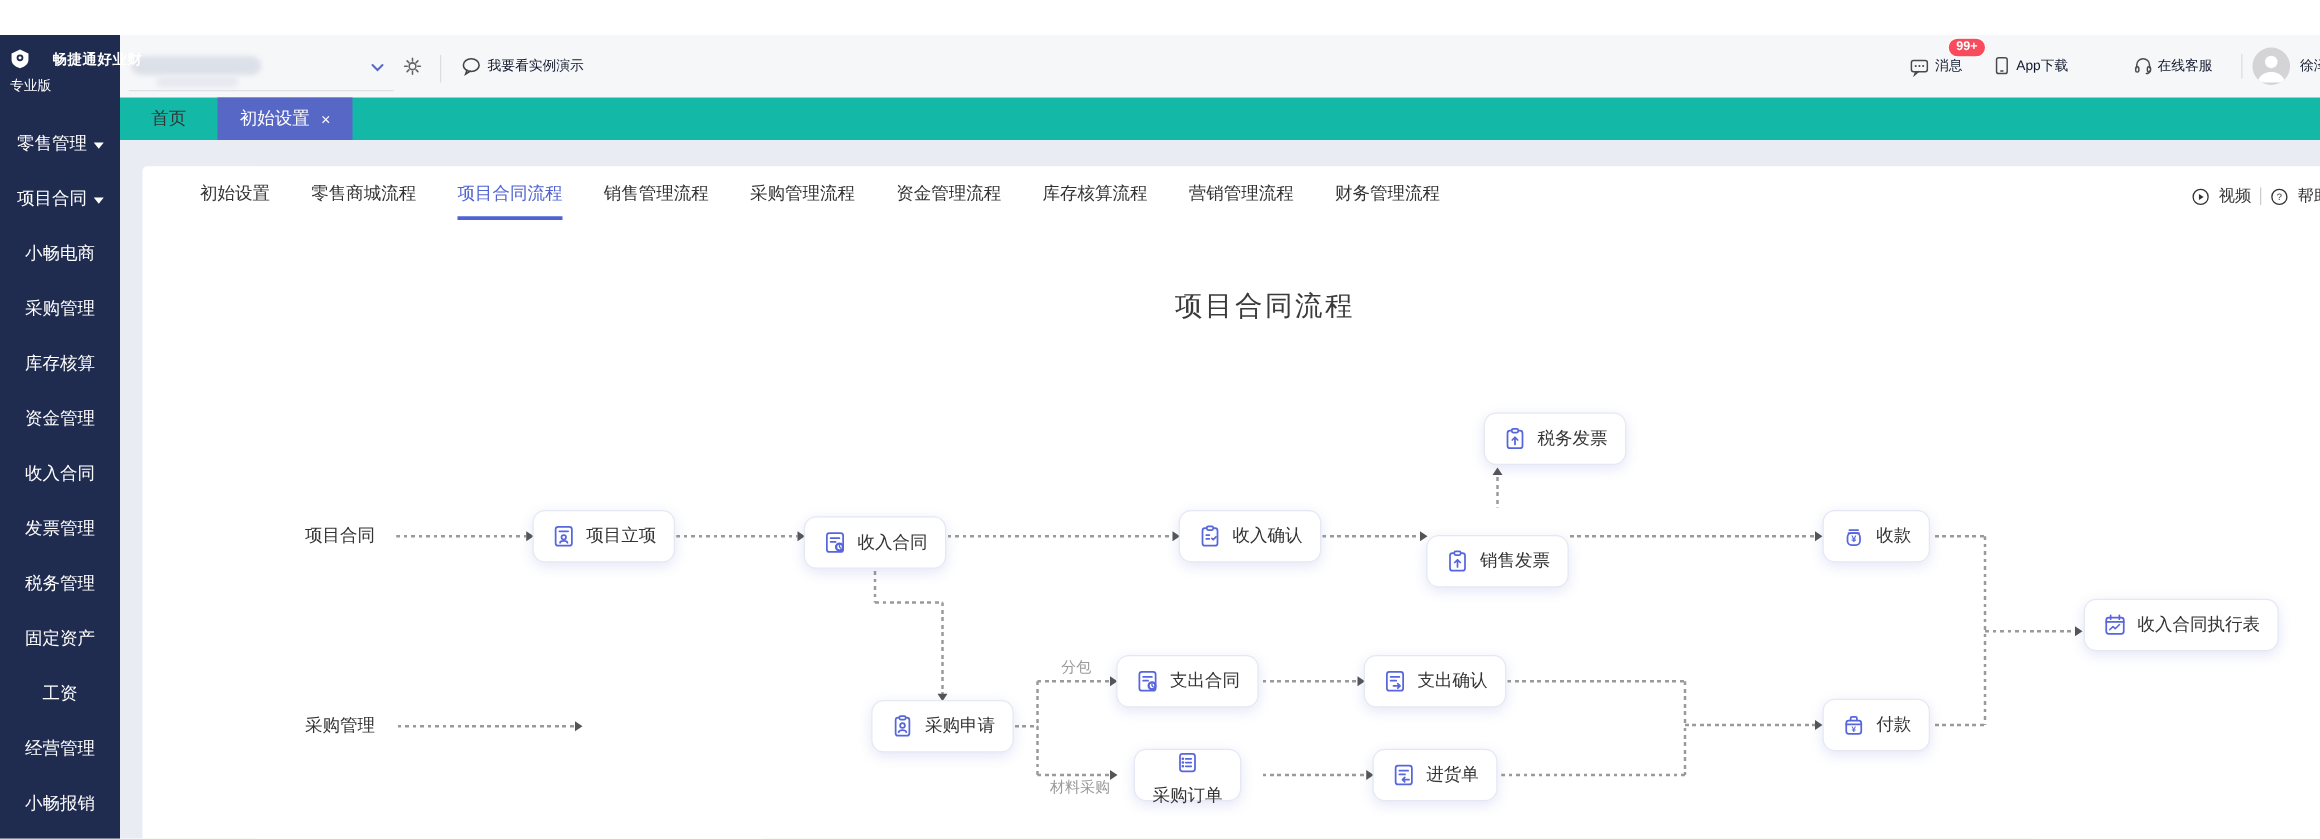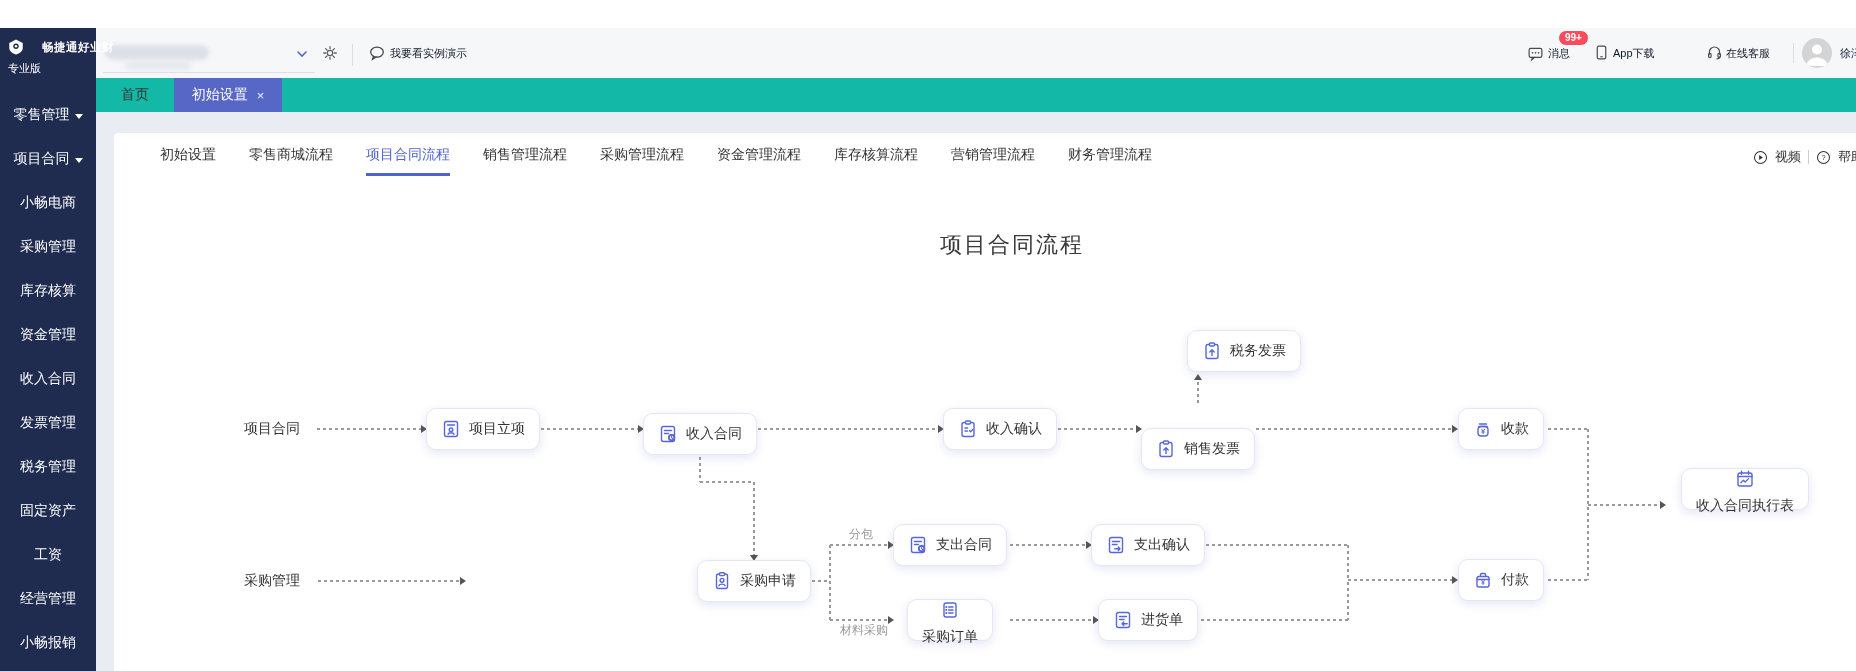--- a/index.html
+++ b/index.html
@@ -368,21 +368,21 @@
         <span>进货单</span>
       </div>
       <div class="fnode" style="left: 1501px; top: 580px;">
         <svg viewBox="0 0 20 20" fill="none" stroke="#5766dd" stroke-width="1.4" stroke-linecap="round" stroke-linejoin="round">
           <rect x="4" y="6.5" width="12" height="10.5" rx="2"></rect>
           <path d="M7.5 6.2V4.6a1.1 1.1 0 011.1-1.1h2.8a1.1 1.1 0 011.1 1.1v1.6M4 9.5h12"></path>
           <text x="10" y="15.3" font-size="6.5" text-anchor="middle" fill="#5766dd" stroke="none" font-weight="bold">¥</text>
         </svg>
         <span>付款</span>
       </div>
-      <div class="fnode" style="left: 1745px; top: 489px; flex-direction: column;">
+      <div class="fnode" style="left: 1745px; top: 500px;">
         <svg viewBox="0 0 20 20" fill="none" stroke="#5766dd" stroke-width="1.4" stroke-linecap="round" stroke-linejoin="round">
           <rect x="3" y="4" width="14" height="13" rx="2"></rect>
           <path d="M3 7.5h14M6.5 2.3v3M13.5 2.3v3"></path>
           <path d="M5.8 13.8l2.6-2.6 1.8 1.8 3.4-3.4" stroke-width="1.3"></path>
         </svg>
         <span>收入合同执行表</span>
       </div>
     </div>
 </div>
 

